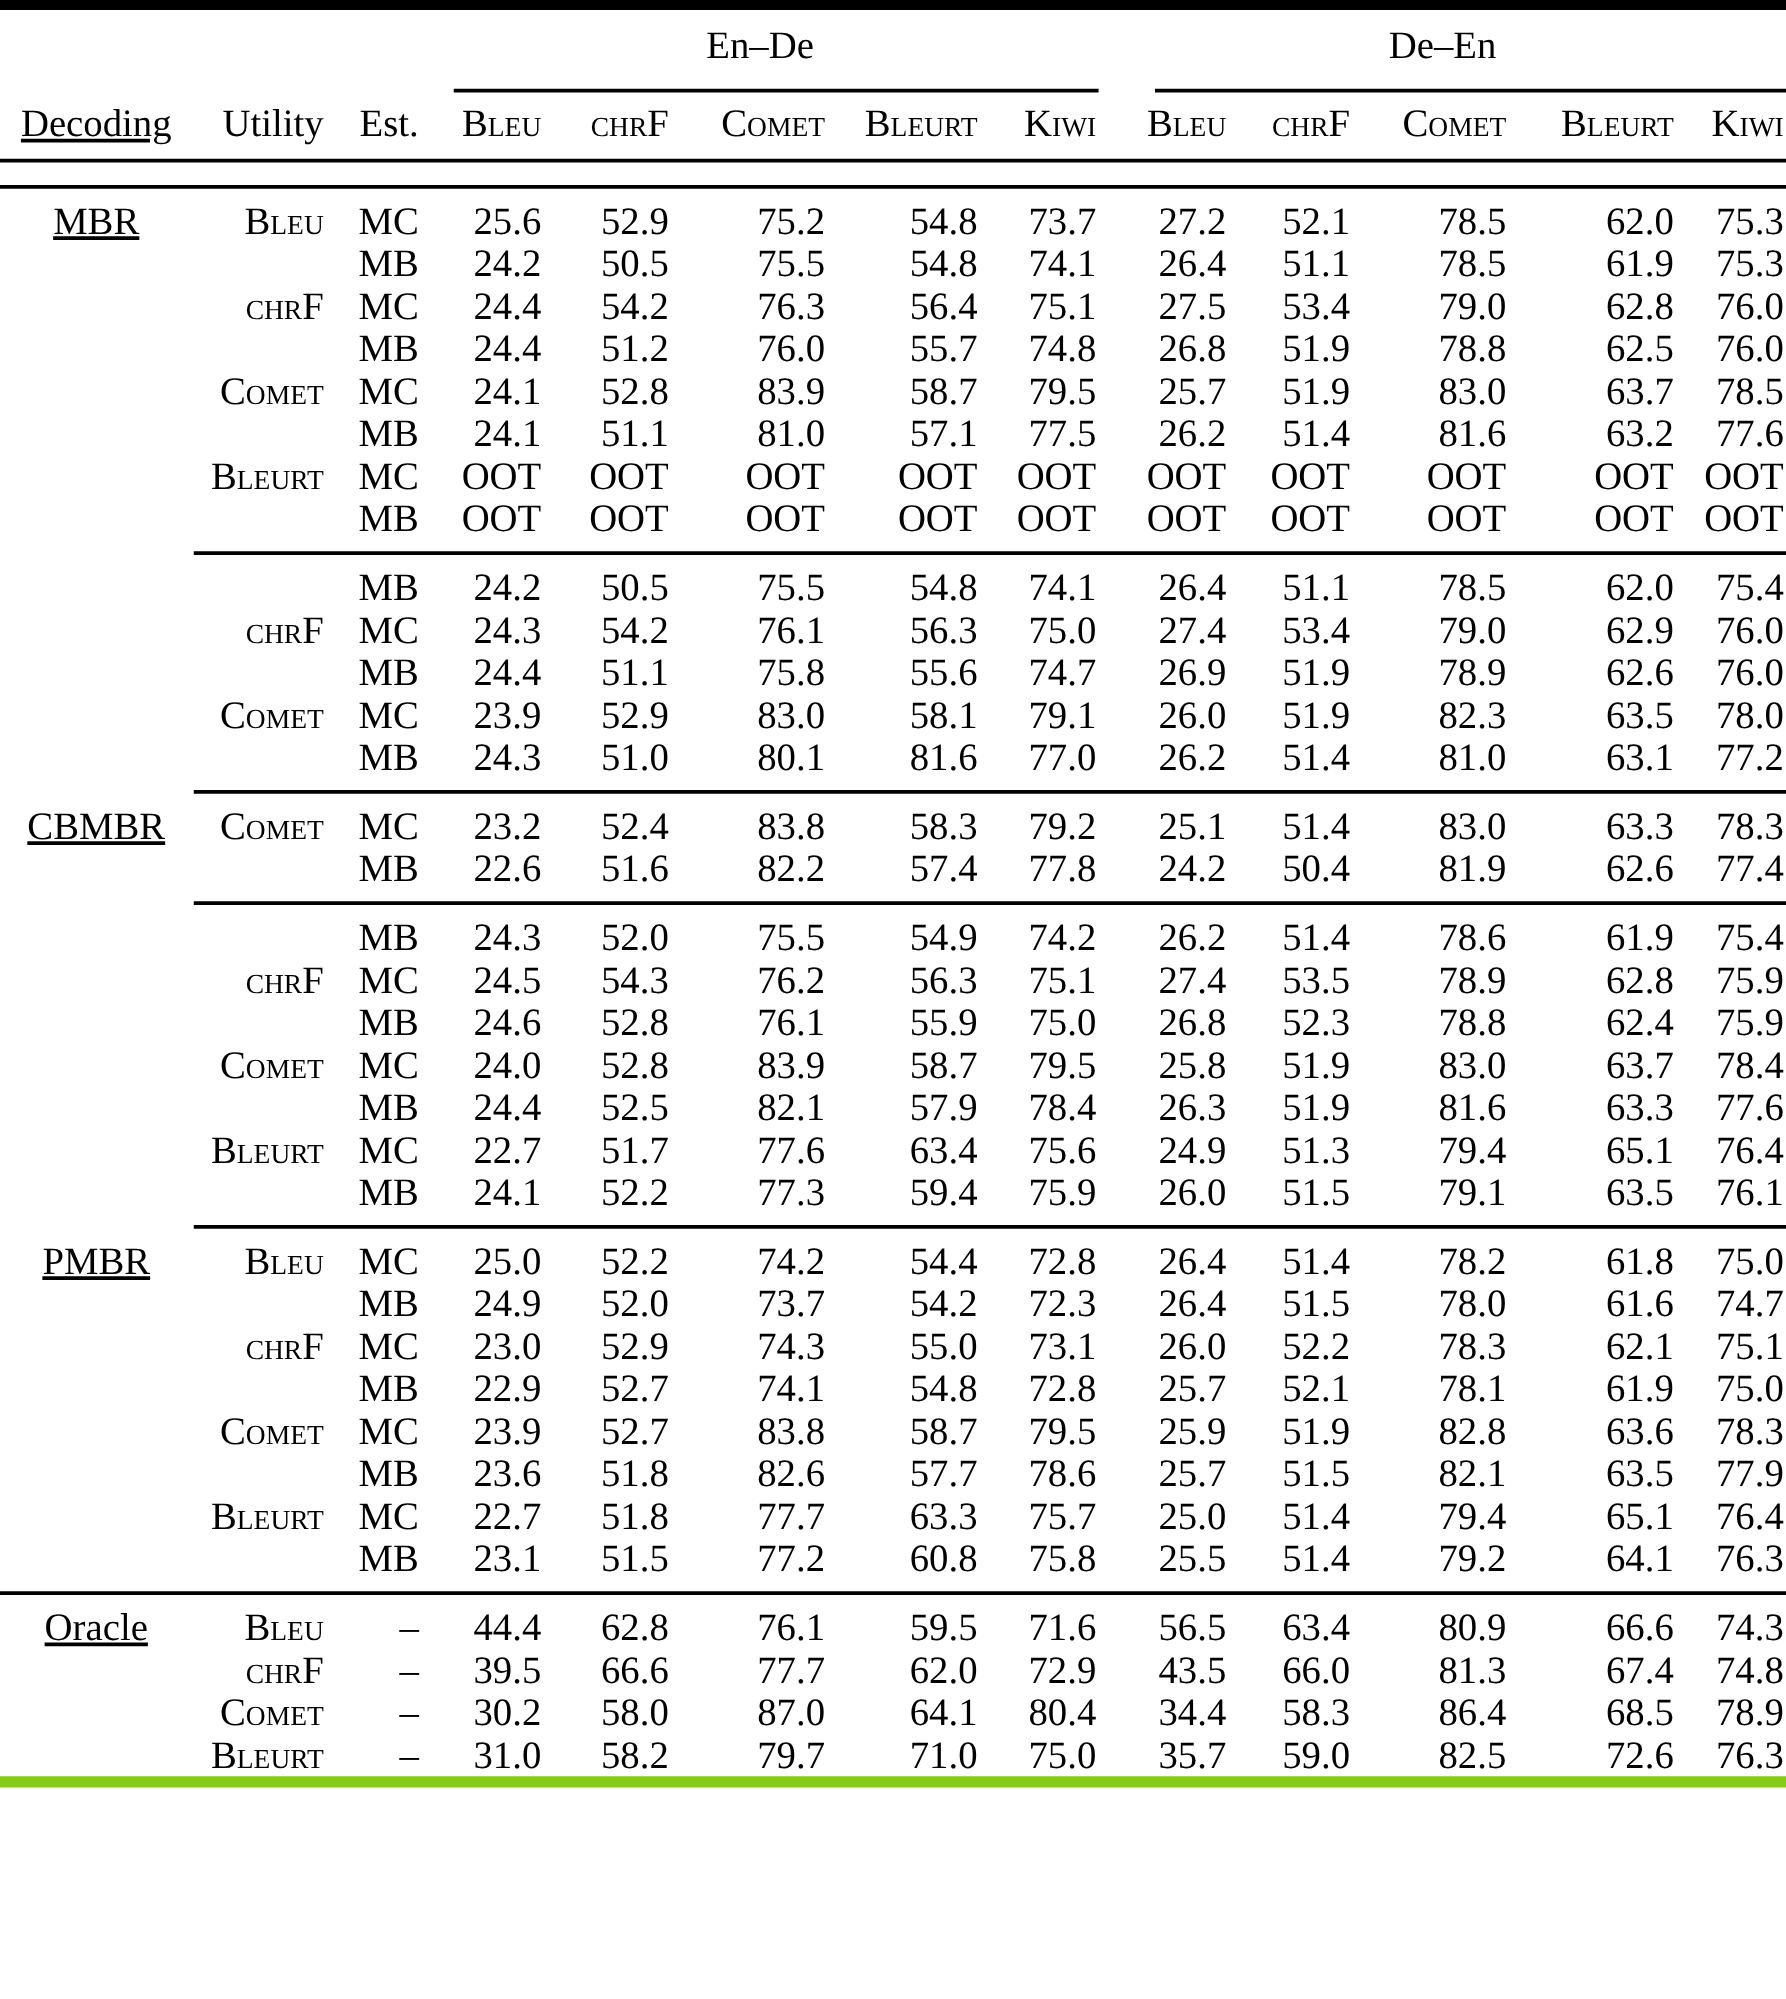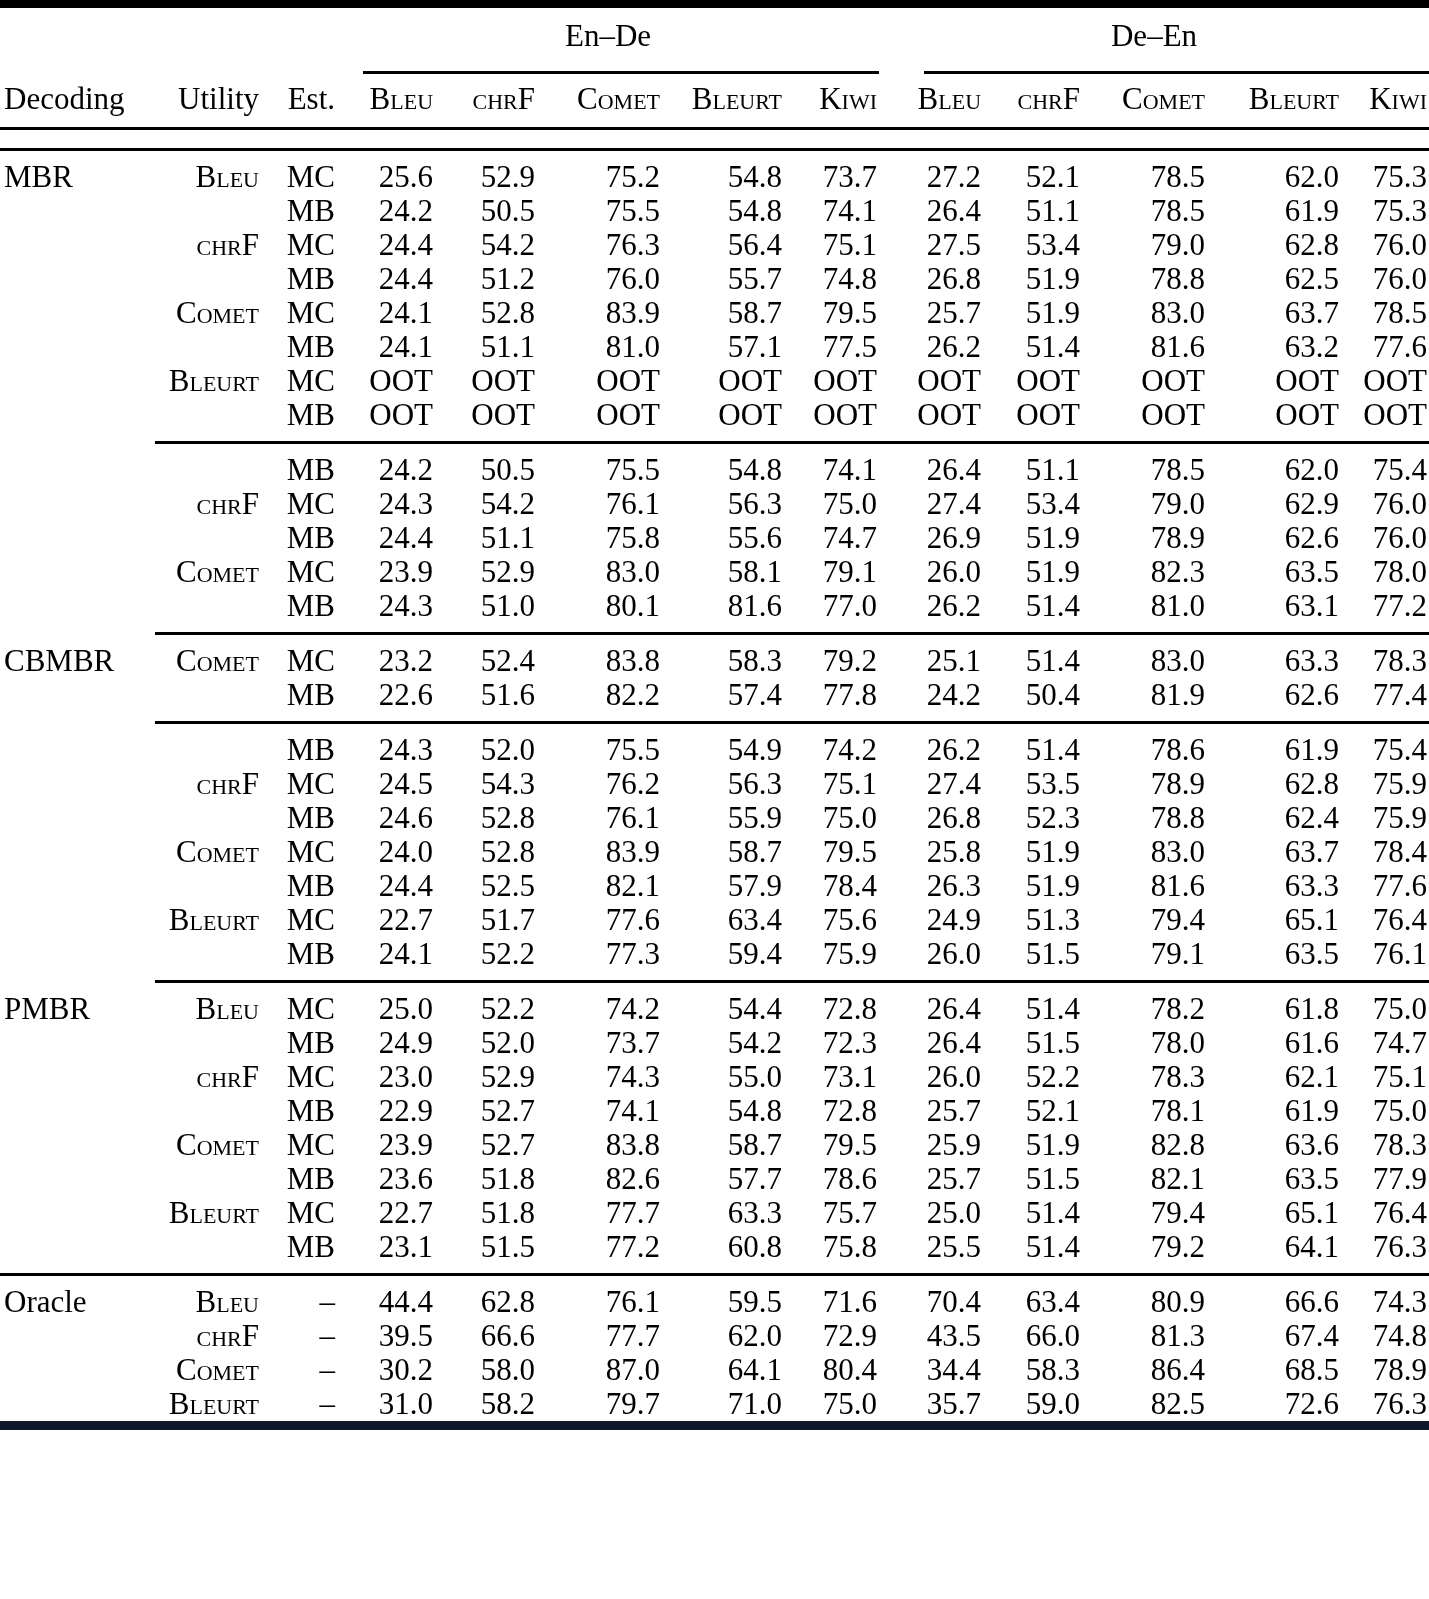--- a/index.html
+++ b/index.html
@@ -1,23 +1,23 @@
 <!DOCTYPE html>
 <html><head>
 <meta charset="utf-8">
 <style>
   html,body{margin:0;padding:0;background:#ffffff;}
   body{width:1429px;height:1599px;overflow:hidden;color:#000;
        font-family:"Liberation Serif","DejaVu Serif",serif;}
-  .tablewrap{width:1429px;border-top:8px solid #000;border-bottom:9px solid #0f172a;box-sizing:border-box;}
+  .tablewrap{width:1429px;border-top:8px solid #000;border-bottom:9px solid #84cc16;box-sizing:border-box;}
   table{border-collapse:collapse;table-layout:fixed;width:1429px;}
   td{padding:0 2px 0 0;font-size:31px;text-align:right;vertical-align:middle;
      white-space:nowrap;overflow:hidden;}
   tr.data td{height:34px;line-height:34px;}
-  td.dec{text-align:left;padding-left:4px;padding-right:0;}
+  td.dec{text-align:center;padding-left:4px;padding-right:0;text-decoration:underline;}
   .sc{font-variant:small-caps;}
   sub{font-size:0.62em;line-height:0;}
   
   tr.ghrow td{height:56px;line-height:56px;}
   td.ghead{text-align:center;padding:0;}
   
   tr.cmrow td{height:16px;line-height:16px;padding:0;vertical-align:middle;}
   .cmid{border-top:3px solid #000;height:0;margin-left:26px;}
   .cmid2{margin-left:45px;}
   
@@ -566,21 +566,21 @@
         </tr>
         <tr class="data">
           <td class="dec">Oracle</td>
           <td class="sc">Bleu</td>
           <td>–</td>
           <td>44.4</td>
           <td>62.8</td>
           <td>76.1</td>
           <td>59.5</td>
           <td>71.6</td>
-          <td>70.4</td>
+          <td>56.5</td>
           <td>63.4</td>
           <td>80.9</td>
           <td>66.6</td>
           <td>74.3</td>
         </tr>
         <tr class="data">
           <td class="dec"></td>
           <td class="sc">chrF</td>
           <td>–</td>
           <td>39.5</td>

